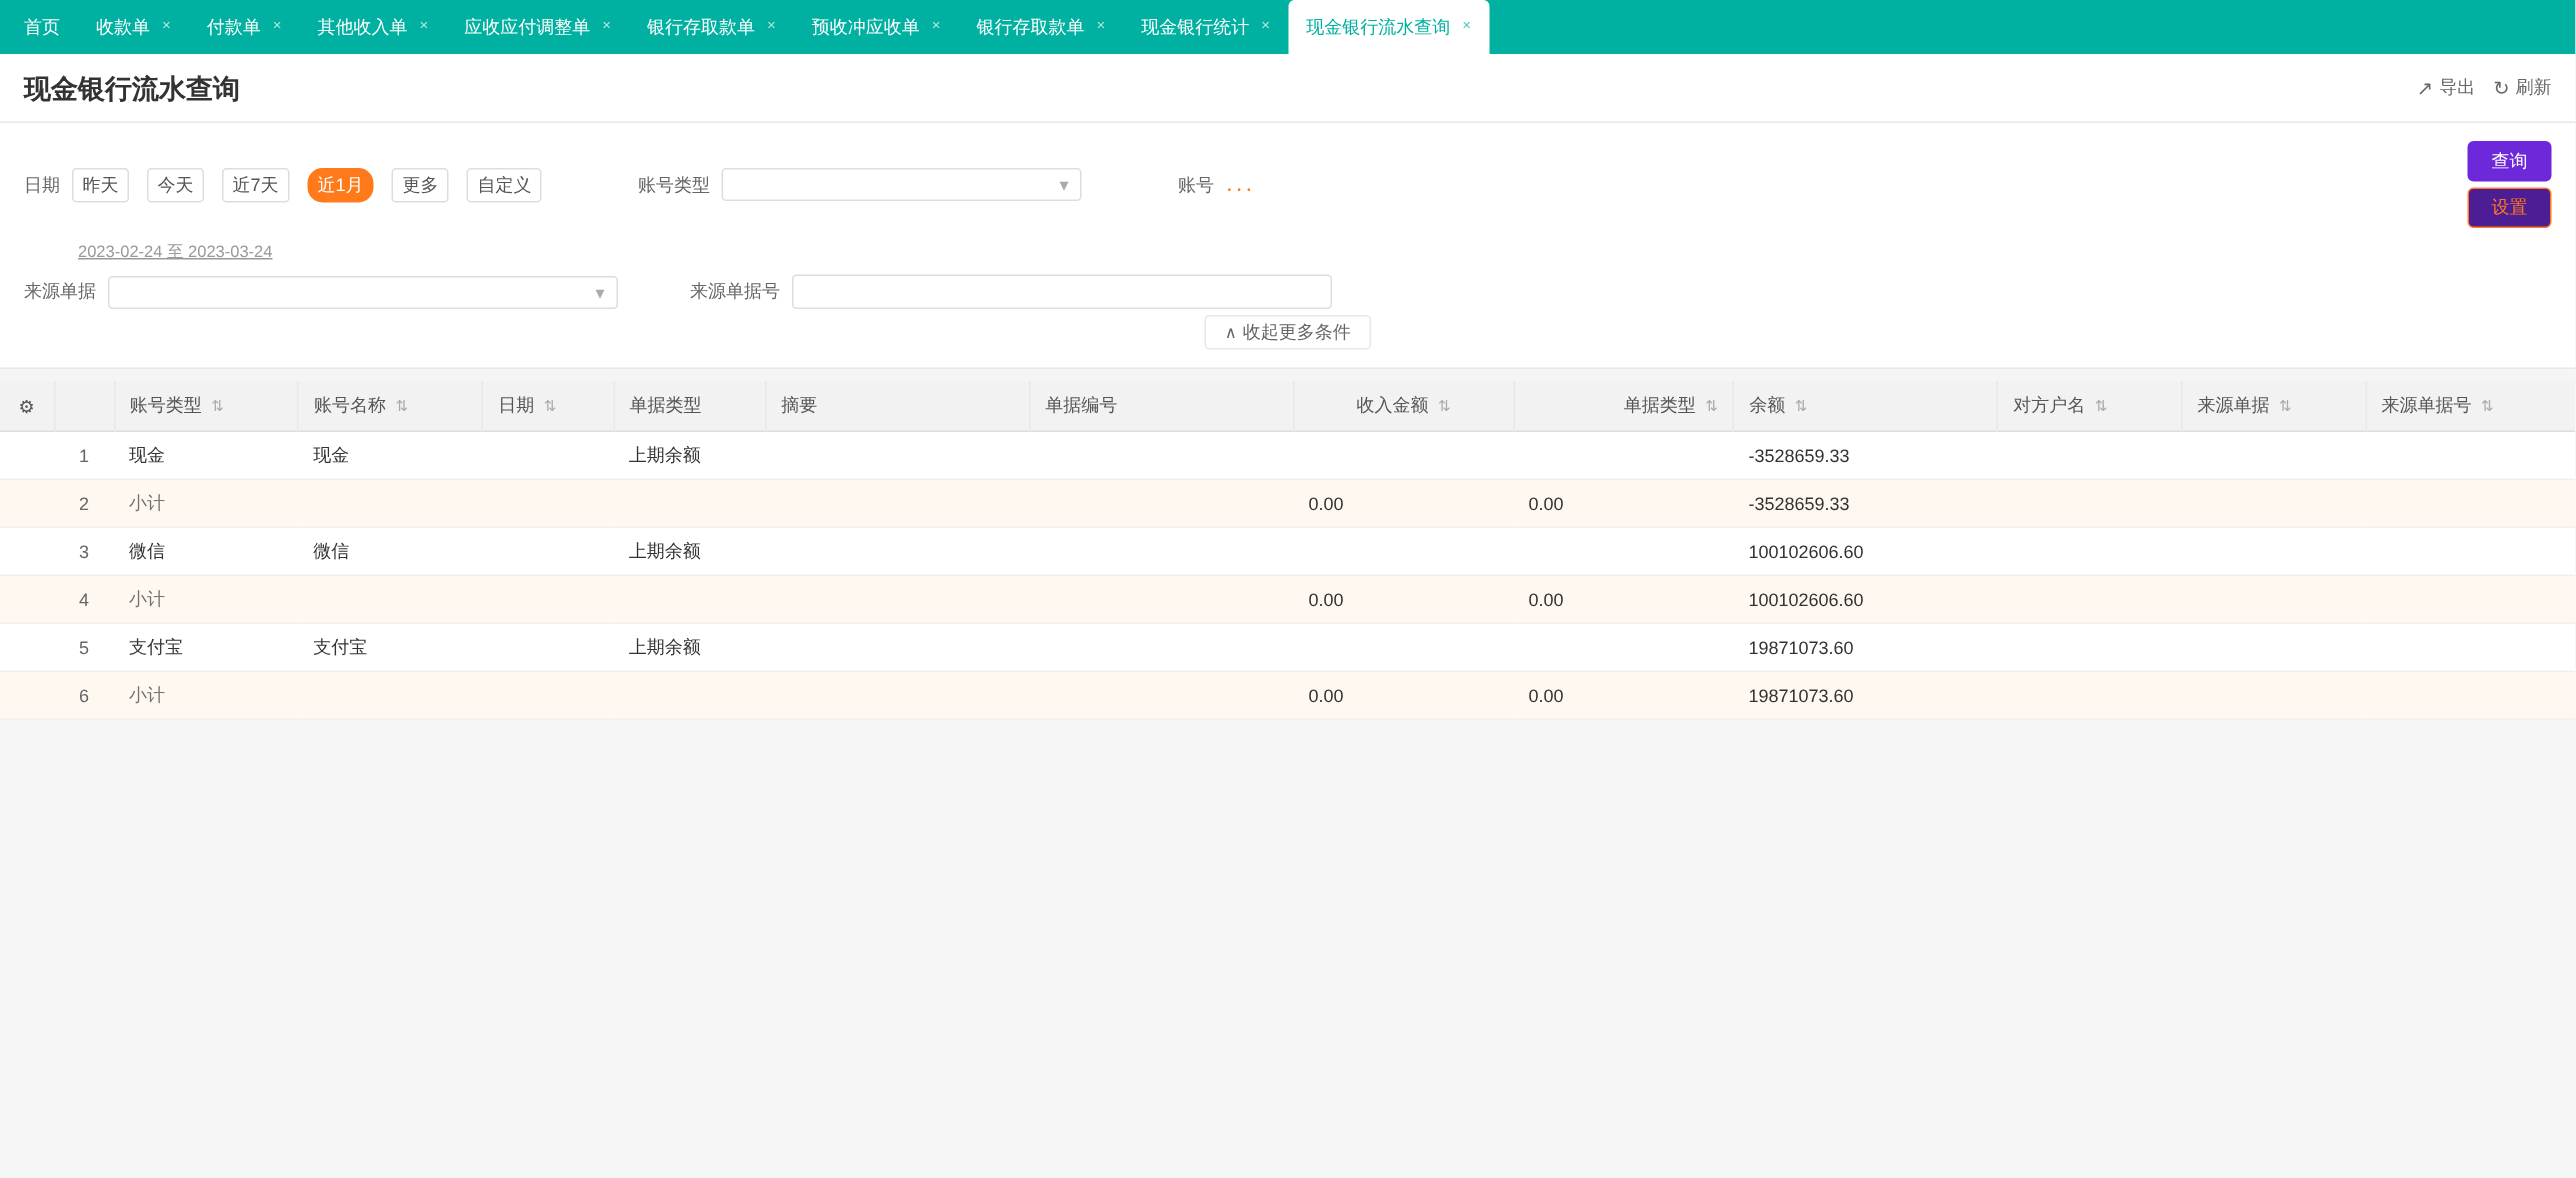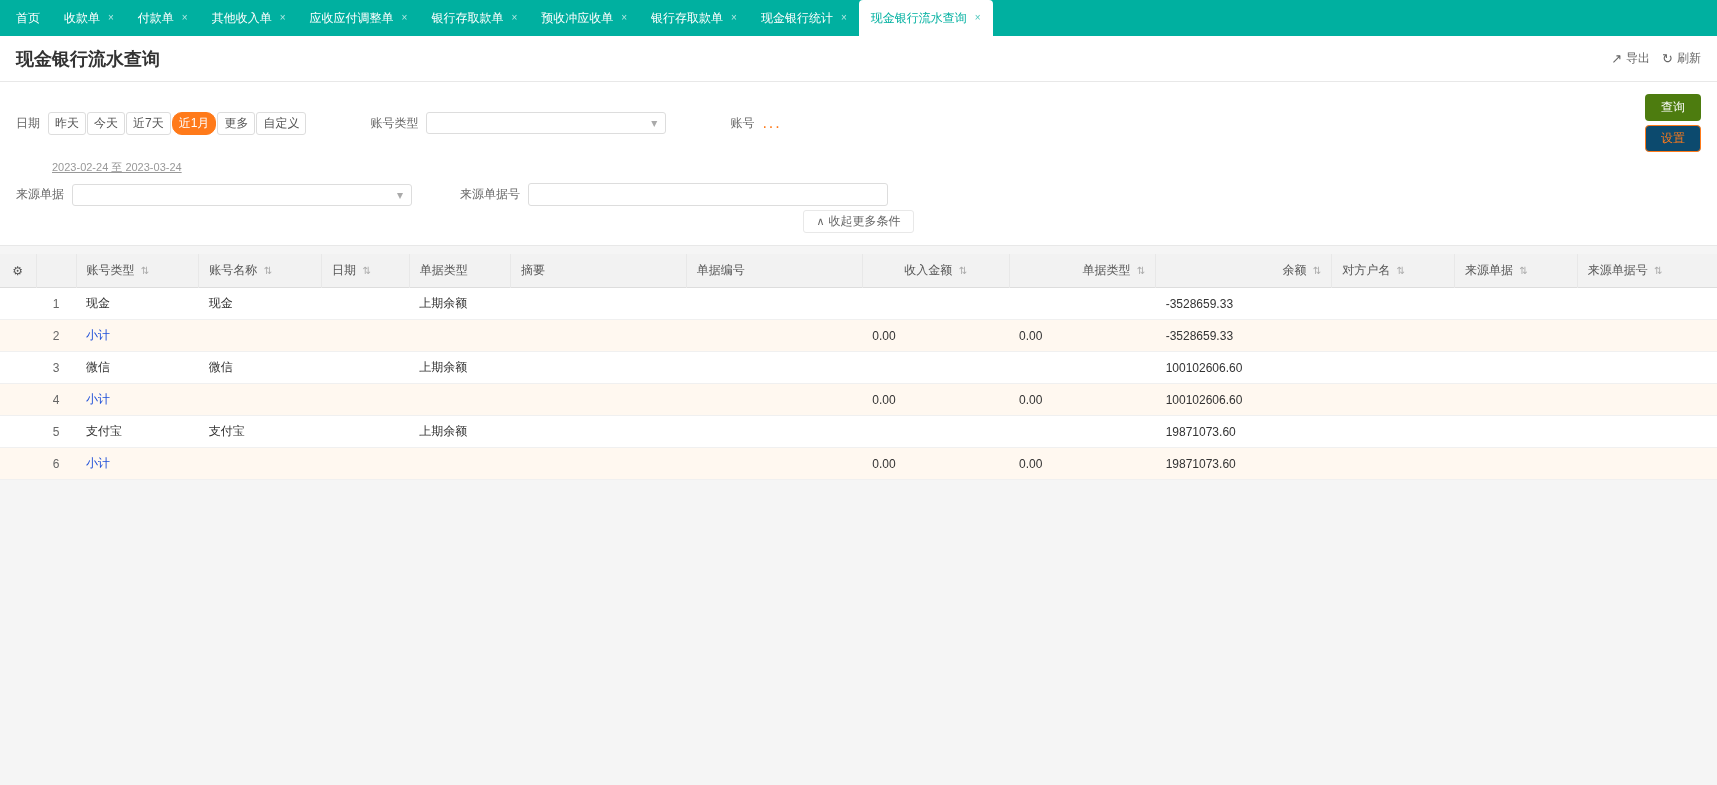--- a/index.html
+++ b/index.html
@@ -83,21 +83,21 @@
       align-items: center;
       gap: 8px;
     }
     .filter-label {
       color: #666;
       white-space: nowrap;
       font-size: 12px;
     }
     .date-options {
       display: flex;
-      gap: 1px;
+      gap: 12px;
       align-items: center;
     }
     .date-btn {
       padding: 2px 6px;
       border: 1px solid #ddd;
       border-radius: 3px;
       cursor: pointer;
       font-size: 12px;
       background: #fff;
       color: #555;
@@ -132,30 +132,30 @@
       min-width: 300px;
       background: #fff;
     }
     .filter-dots {
       color: #ff7a1a;
       cursor: pointer;
       font-size: 16px;
       letter-spacing: 2px;
     }
     .btn-query {
-      background: #4d7c0f;
+      background: #6d28d9;
       color: #fff;
       border: none;
       border-radius: 4px;
       padding: 5px 16px;
       cursor: pointer;
       font-size: 12px;
     }
     .btn-settings {
-      background: #0c4a6e;
+      background: #4c1d95;
       color: #ff7a1a;
       border: 1px solid #ff7a1a;
       border-radius: 4px;
       padding: 4px 14px;
       cursor: pointer;
       font-size: 12px;
     }
     .collapse-bar {
       display: flex;
       justify-content: center;
@@ -214,21 +214,21 @@
     }
     tbody tr.subtotal {
       background: #fff8f0;
     }
     tbody td {
       padding: 7px 10px;
       color: #333;
       white-space: nowrap;
     }
     .td-num { color: #666; text-align: center; }
-    .td-orange { color: #1d4ed8; }
+    .td-orange { color: #737373; }
     .td-right { text-align: left; }
   </style>
 </head>
 <body>
 
 <nav class="top-nav">
   <div class="nav-item">
     <span>首页</span>
   </div>
   <div class="nav-item">
@@ -373,21 +373,21 @@
           <span>单据编号</span>
         </th>
         <th style="min-width:100px; text-align:center;">
           <span>收入金额</span>
           <span class="sort-icon">⇅</span>
         </th>
         <th style="min-width:100px; text-align:right;">
           <span>单据类型</span>
           <span class="sort-icon">⇅</span>
         </th>
-        <th style="min-width:120px; text-align:right;">
+        <th style="min-width:120px; text-align:left;">
           <span>余额</span>
           <span class="sort-icon">⇅</span>
         </th>
         <th>
           <span>对方户名</span>
           <span class="sort-icon">⇅</span>
         </th>
         <th>
           <span>来源单据</span>
           <span class="sort-icon">⇅</span>

